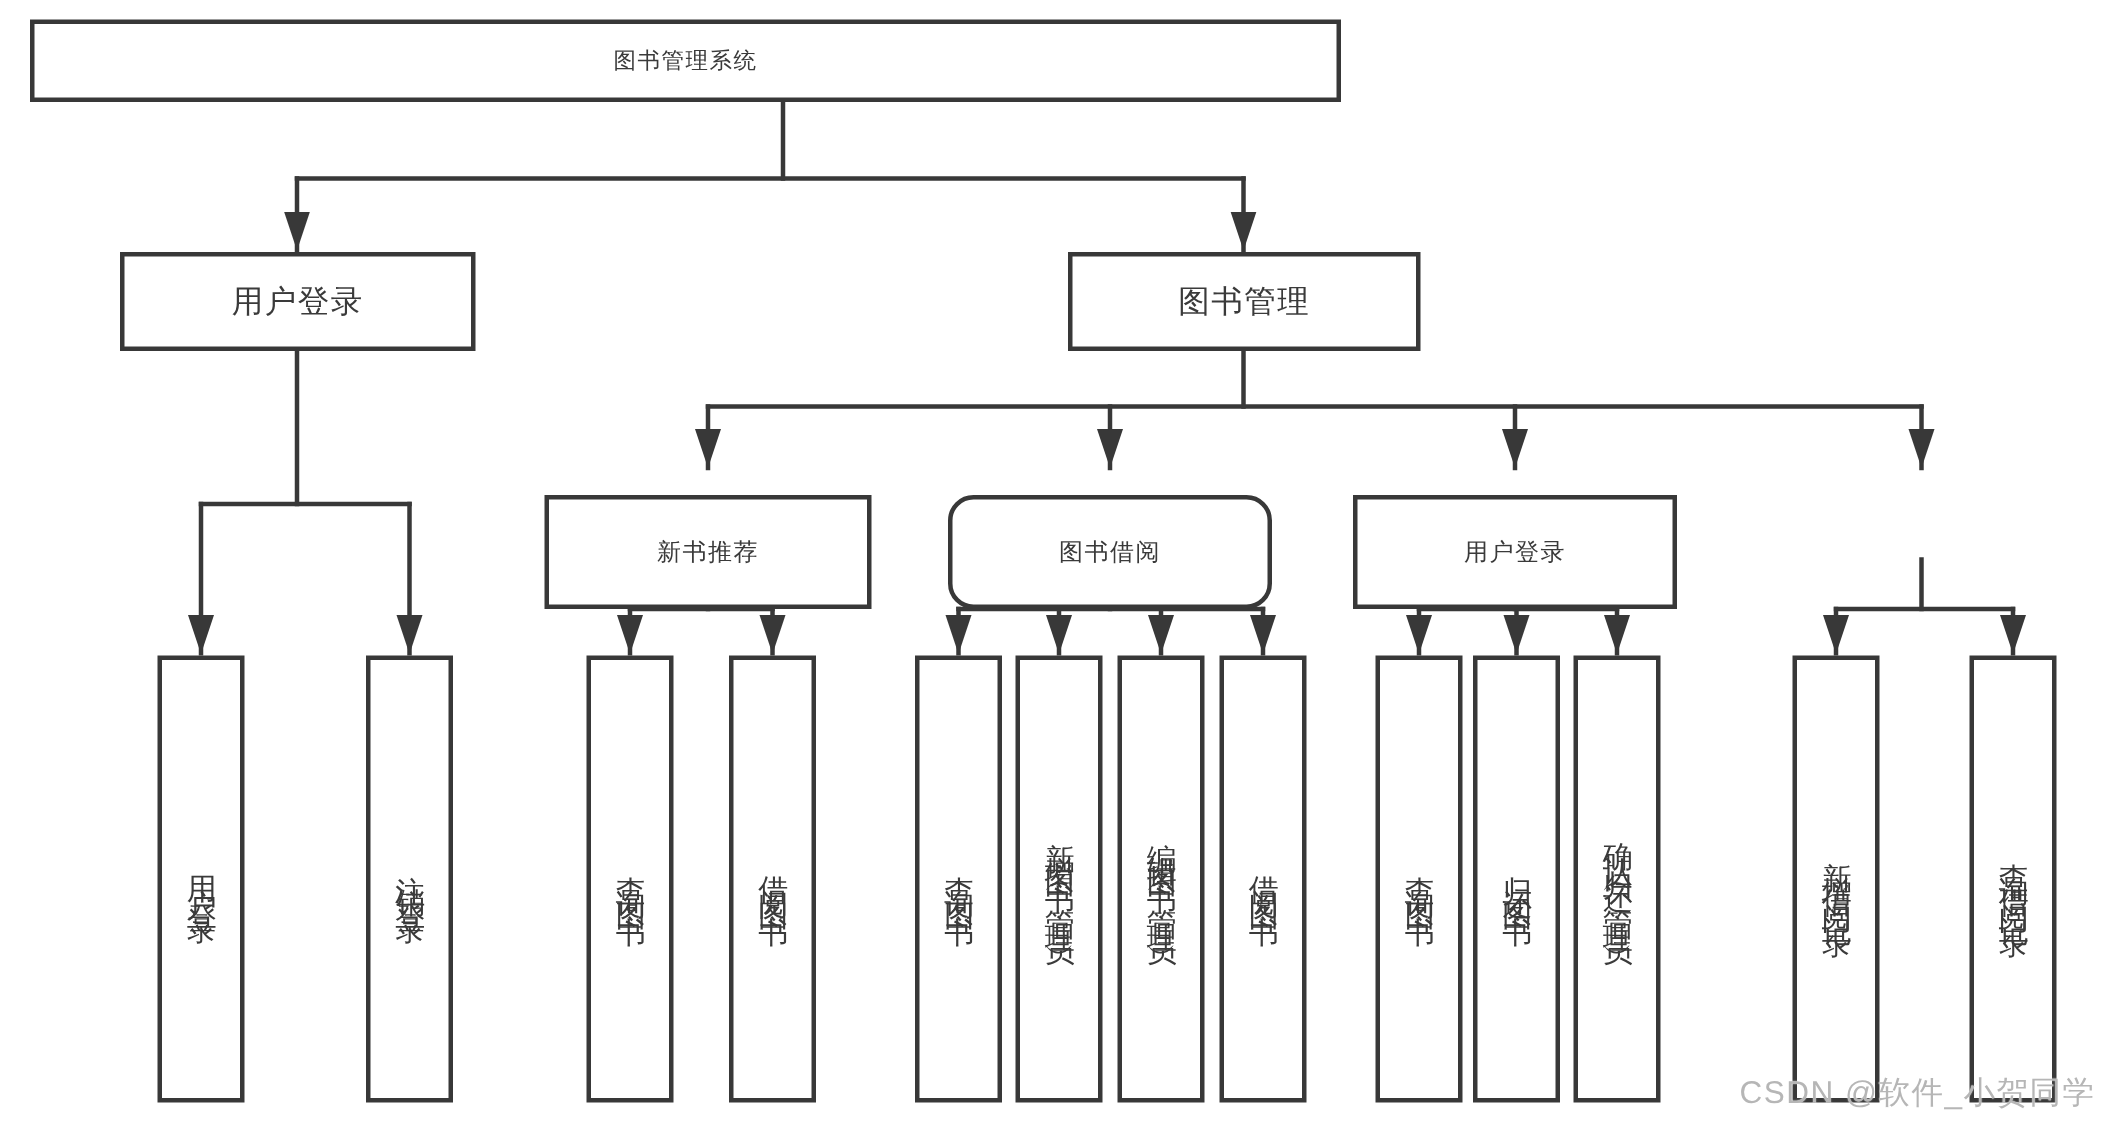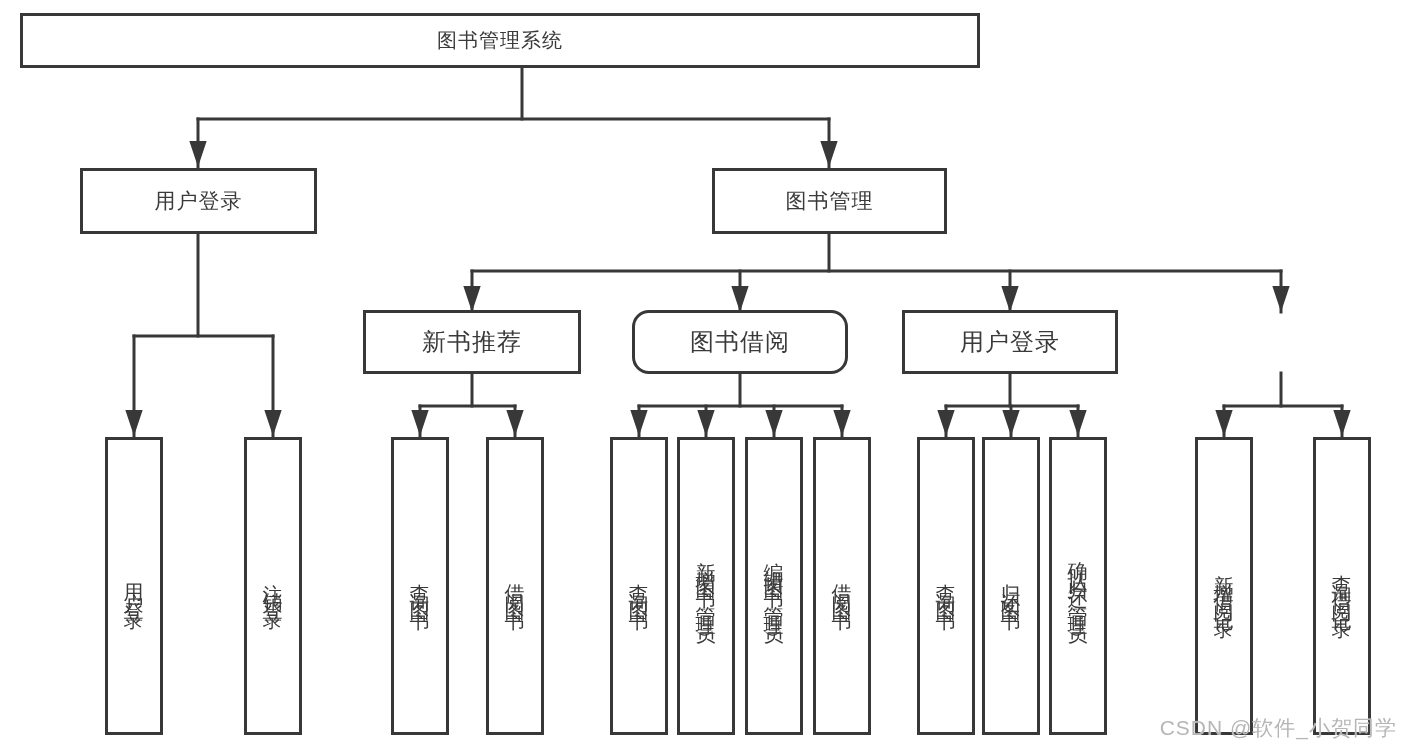--- a/index.html
+++ b/index.html
@@ -17,23 +17,23 @@
     position:absolute;
     border:3px solid var(--line);
     background:#fff;
     display:flex;
     align-items:center;
     justify-content:center;
     font-size:20px;
     letter-spacing:1px;
     white-space:nowrap;
   }
-  .lvl1{left:20px;top:13px;width:960px;height:55px;font-size:20px;text-align:right;}
+  .lvl1{left:20px;top:13px;width:874px;height:55px;font-size:15px;text-align:right;}
   .lvl2{top:168px;width:237px;height:66px;font-size:21px;}
-  .lvl3{top:310px;height:64px;font-size:24px;}
+  .lvl3{top:330px;height:76px;font-size:16px;}
   .leaf{top:437px;width:58px;height:298px;}
   .vtext{
     writing-mode:vertical-rl;
     text-orientation:mixed;
     font-size:20px;
     line-height:1;
     letter-spacing:9px;
     white-space:nowrap;
   }
   .watermark{

